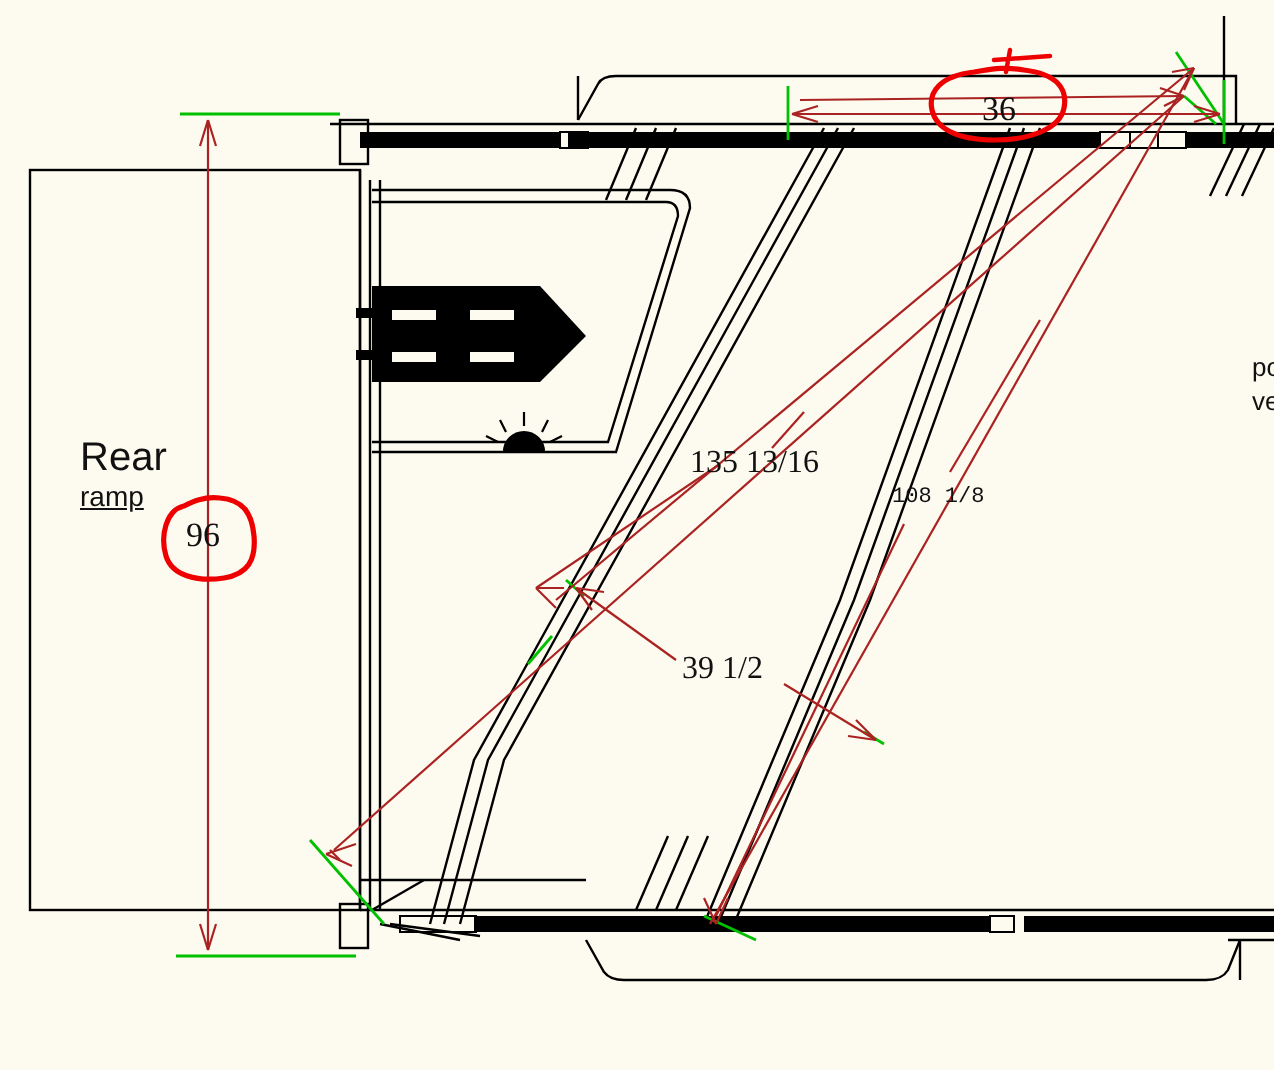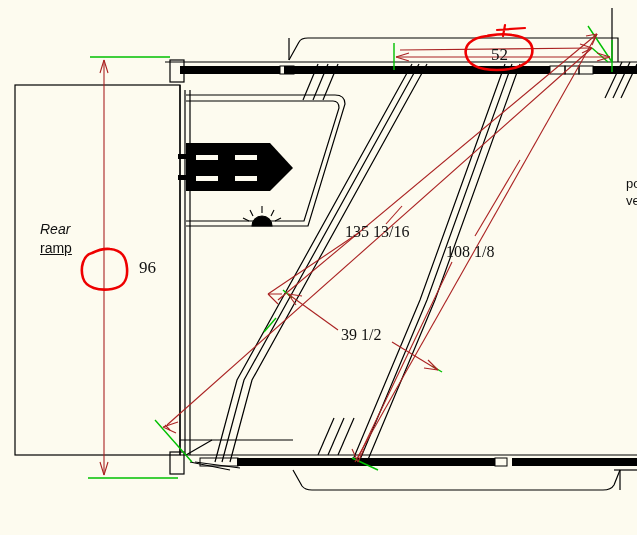--- a/index.html
+++ b/index.html
@@ -159,29 +159,29 @@
       <path d="M163 427 L178 422 M163 427 L176 433"></path>
     </g>
 
     <g stroke="#EE0000" stroke-width="2.6" fill="none" stroke-linecap="round" stroke-linejoin="round">
       <path d="M92 253 C83 255 80 268 83 278 C86 288 99 291 112 289 C124 287 128 280 127 268 C126 257 122 250 110 249 C102 248 96 251 92 253 Z"></path>
       <path d="M487 36 C470 38 464 46 466 55 C468 64 478 70 497 70 C516 70 530 64 532 54 C534 44 528 37 512 35 C501 33 494 35 487 36 Z"></path>
       <path stroke-width="2.2" d="M497 30 L525 28 M505 25 L503 36"></path>
     </g>
   </svg>
 
-  <div class="lbl lbl-sans" style="left:40px;top:220px;font-size:14px;line-height:19px;font-style:italic;">Rear</div>
+  <div class="lbl lbl-sans" style="left:40px;top:220px;font-size:20px;line-height:19px;">Rear</div>
   <div class="lbl lbl-sans" style="left:40px;top:239px;font-size:14px;line-height:19px;text-decoration:underline;">ramp</div>
 
-  <div class="lbl lbl-serif" style="left:93px;top:258px;font-size:17px;margin-left:46px;">96</div>
+  <div class="lbl lbl-serif" style="left:93px;top:258px;font-size:17px;">96</div>
 
-  <div class="lbl lbl-serif" style="left:491px;top:45px;font-size:17px;">52</div>
+  <div class="lbl lbl-serif" style="left:491px;top:45px;font-size:17px;">36</div>
 
   <div class="lbl lbl-serif" style="left:345px;top:223px;font-size:16px;">135 13/16</div>
 
-  <div class="lbl lbl-serif" style="left:446px;top:243px;font-size:16px;">108 1/8</div>
+  <div class="lbl lbl-serif" style="left:446px;top:243px;font-size:11px;font-family:Liberation Mono, monospace;">108 1/8</div>
 
   <div class="lbl lbl-serif" style="left:341px;top:326px;font-size:16px;text-align:center;">39 1/2</div>
 
   <div class="lbl lbl-sans" style="left:626px;top:176px;font-size:13px;">po</div>
   <div class="lbl lbl-sans" style="left:626px;top:193px;font-size:13px;">ve</div>
 
 </div>
 
 </body></html>

